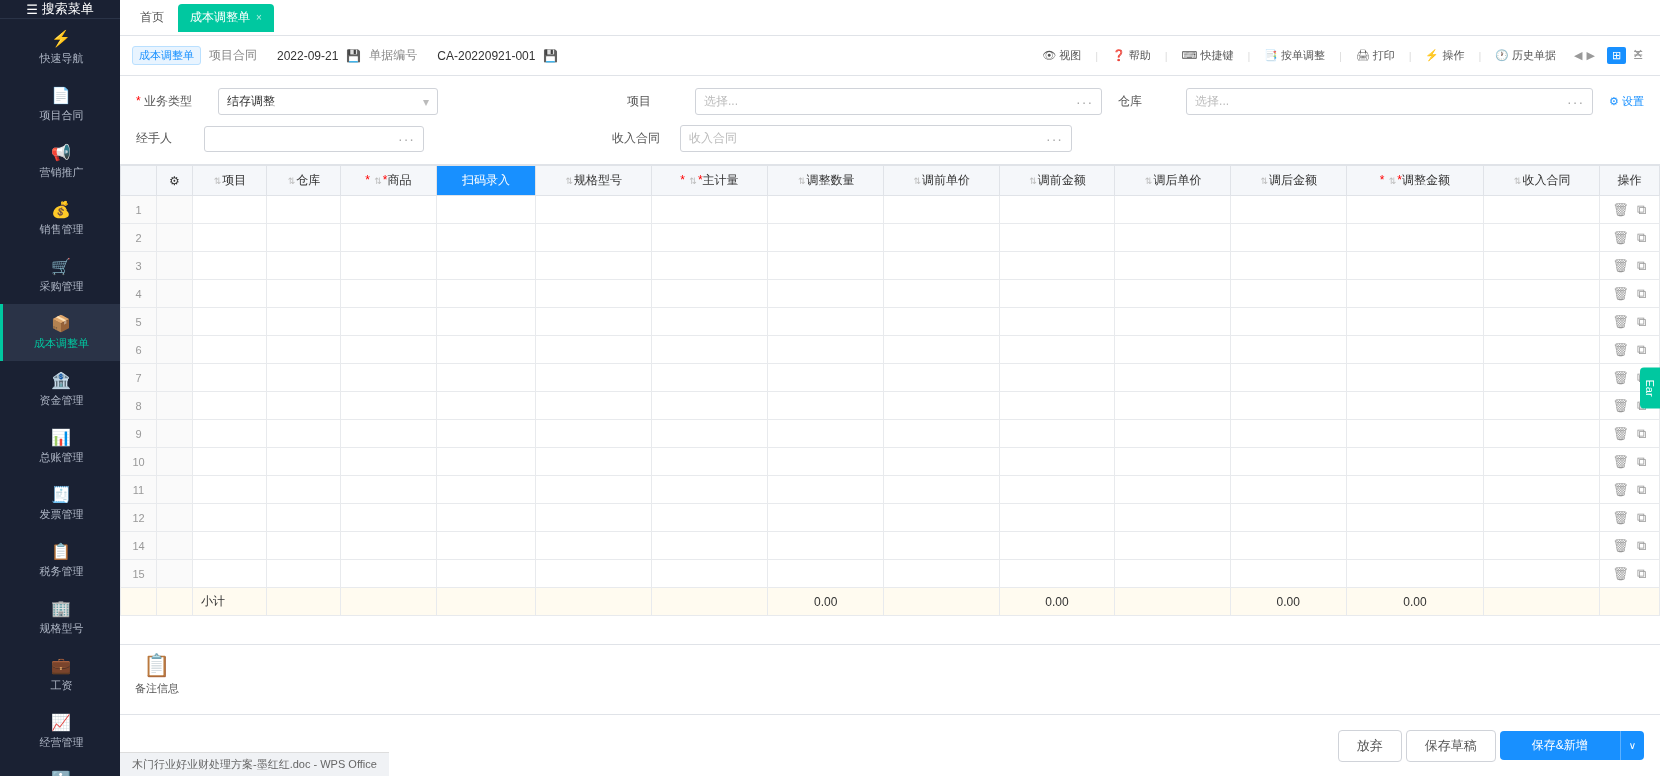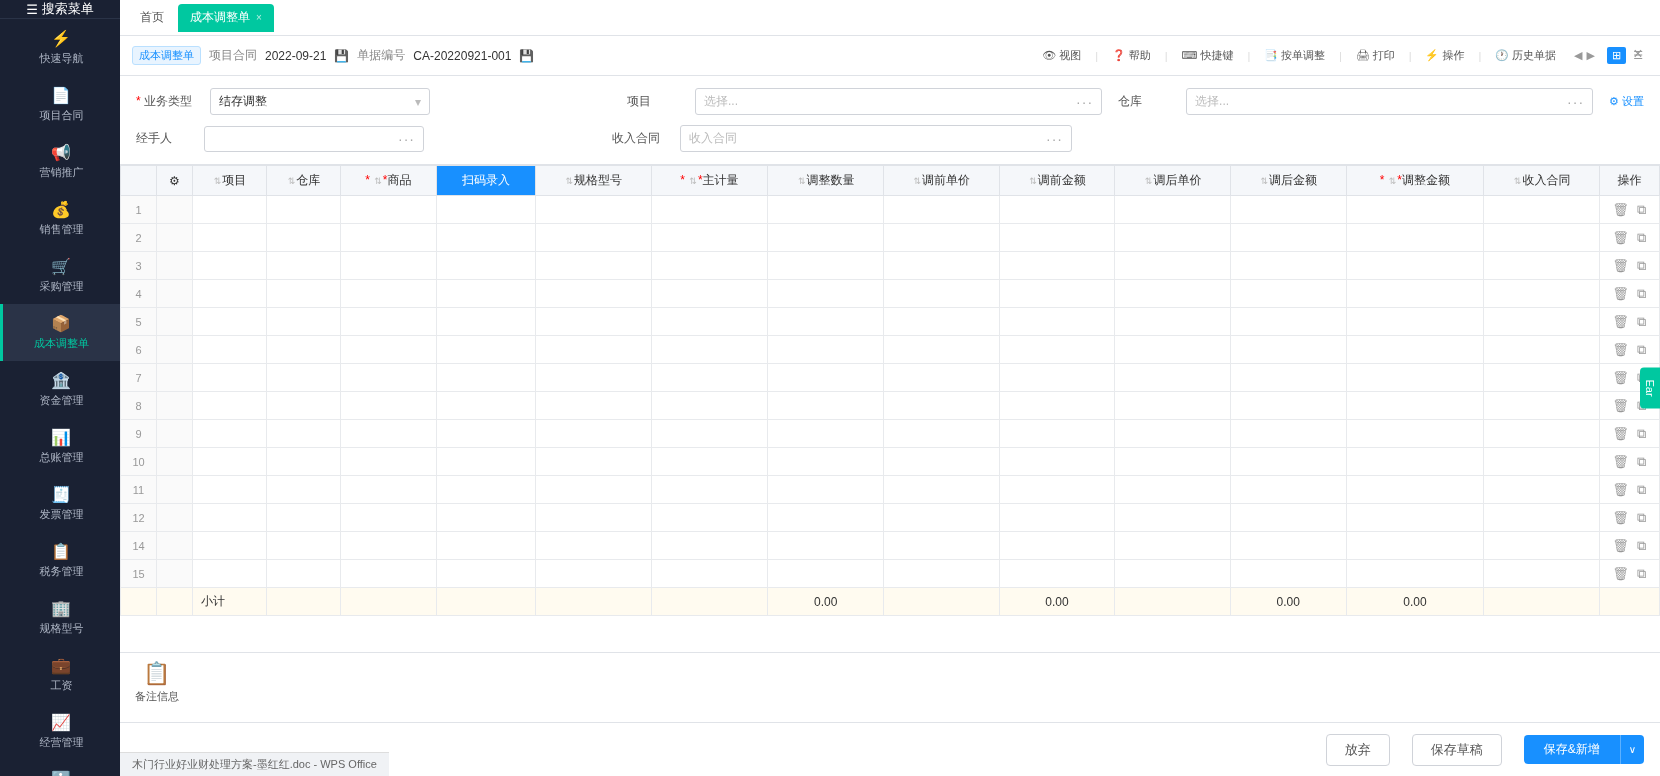--- a/index.html
+++ b/index.html
@@ -104,21 +104,21 @@
     }
     .doc-title-badge {
       background: #e8f4ff;
       color: #1890ff;
       border: 1px solid #bae0ff;
       border-radius: 3px;
       padding: 1px 6px;
       font-size: 11px;
     }
     .doc-toolbar-label { color: #888; font-size: 12px; }
-    .doc-toolbar-value { color: #333; font-size: 12px; font-weight: 500; }
+    .doc-toolbar-value { color: #333; font-size: 12px; font-weight: 500; margin-left: 12px; }
     .doc-toolbar-right {
       display: flex;
       align-items: center;
       gap: 8px;
       font-size: 11px;
       color: #555;
     }
     .toolbar-btn {
       display: flex;
       align-items: center;
@@ -270,28 +270,28 @@
       border: none;
       outline: none;
       color: #bbb;
       font-size: 12px;
       padding: 4px 0;
       font-family: inherit;
     }
 
     
     .bottom-bar {
-      height: 54px;
+      height: 62px;
       border-top: 1px solid #e0e3e8;
       background: #fff;
       display: flex;
       align-items: center;
       justify-content: flex-end;
       padding: 0 16px;
-      gap: 22px;
+      gap: 4px;
     }
     .btn {
       padding: 6px 18px;
       border-radius: 4px;
       font-size: 13px;
       cursor: pointer;
       border: 1px solid #d0d3d9;
       background: #fff;
       color: #555;
     }
@@ -300,21 +300,21 @@
       color: #fff;
       border-color: #1890ff;
       display: flex;
       align-items: center;
       gap: 0;
       padding: 0;
       border-radius: 4px;
       overflow: hidden;
     }
     .btn-save-new-main {
-      padding: 6px 20px;
+      padding: 6px 32px;
       cursor: pointer;
       border-right: 1px solid rgba(255,255,255,0.3);
     }
     .btn-save-new-arrow {
       padding: 6px 8px;
       cursor: pointer;
       font-size: 10px;
     }
 
     
@@ -492,21 +492,21 @@
             <span style="cursor:pointer;color:#999;padding:2px 5px;border-radius:2px;">☰</span>
           </span>
         </div>
       <span class="doc-close-btn">×</span>
     </div>
 
     <div class="form-area">
       <div class="form-row">
         <div class="form-field">
           <span class="form-label required">业务类型</span>
-          <div class="form-input" style="max-width:220px;">
+          <div class="form-input" style="max-width:220px;margin-left:8px;">
             <span class="form-input-value">结存调整</span>
             <span class="form-input-arrow">▾</span>
           </div>
         </div>
         <div class="form-field">
           <span class="form-label">项目</span>
           <div class="form-input">
             <span class="form-input-placeholder">选择...</span>
             <span class="form-input-dots">···</span>
           </div>

